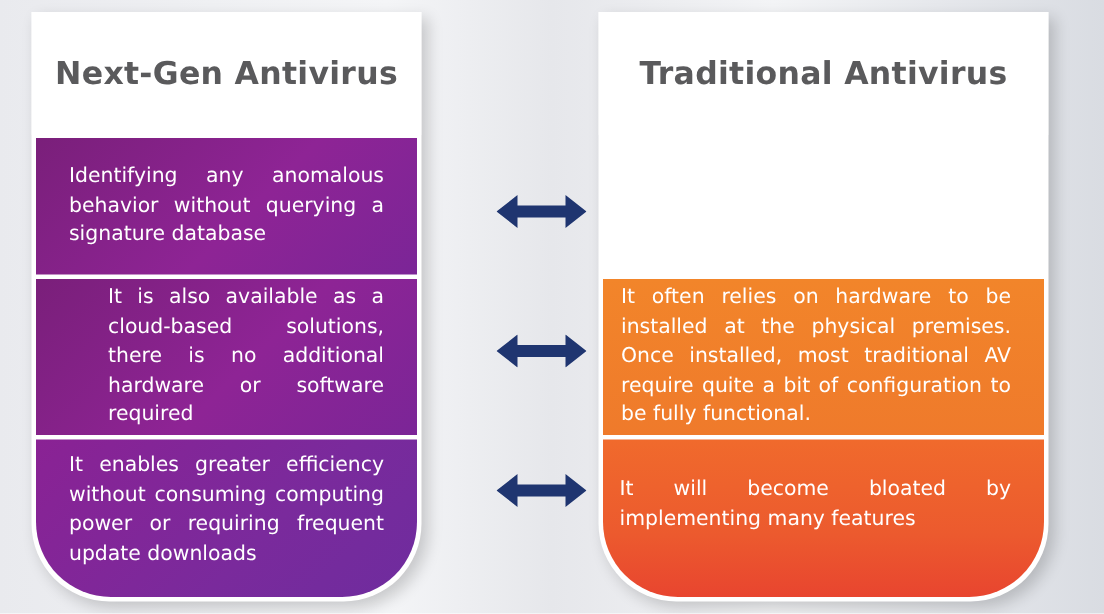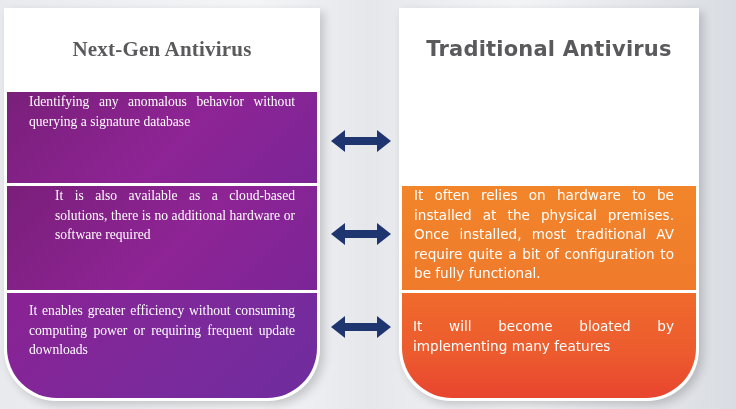--- a/index.html
+++ b/index.html
@@ -8,34 +8,34 @@
     background: linear-gradient(90deg, #e9eaee 0%, #f4f5f7 35%, #e6e7eb 50%, #f3f4f6 70%, #d9dce2 100%);
     font-family: "DejaVu Sans", "Liberation Sans", sans-serif;
   }
   .col {
     position:absolute; top:8px; bottom:8px;
     border-radius: 0 0 52px 52px;
     overflow:hidden;
     box-shadow: 4px 4px 10px rgba(0,0,0,0.18);
     background:#fff;
   }
-  .col.left { left:4px; width:316px;font-family:Liberation Serif, serif; }
+  .col.left { left:21px; width:260px; }
   .col.right { left:399px; width:300px; }
   .header {
     position:absolute; left:0; right:0; top:0; height:82px;
     background:#fff;
     display:flex; align-items:center; justify-content:center;
     font-weight:bold; font-size:21px; color:#5a5a5c;
     letter-spacing:0.2px;
   }
   .row {
     position:absolute; left:3px; right:3px;
     color:#fff; font-size:13.6px; line-height:19.5px;
     box-sizing:border-box;
-    display:flex; 
+    display:flex; align-items:center;
   }
   .left .row { padding:0 22px 0 22px; text-align:justify; text-align-last:left; }
   .right .row { padding:0 22px 0 11px; text-align:justify; text-align-last:left; }
   .row .txt { width:100%; }
   .left .row { background: linear-gradient(135deg, #7a1f7a 0%, #8e2495 55%, #7b2597 100%); }
   .left .r1 { top:84px; height:91px; }
   .left .r2 { top:178px; height:104px;padding-left:48px; }
   .left .r3 { top:285px; bottom:3px; align-items:flex-start; padding-top:8px; border-radius:0 0 50px 50px;
               background: linear-gradient(135deg, #8a2294 0%, #7a2a9c 60%, #6e2c9e 100%); }
   .right .r1 { top:84px; height:91px; background: linear-gradient(180deg, #d9761c 0%, #f08a25 30%, #f28a24 100%); }

